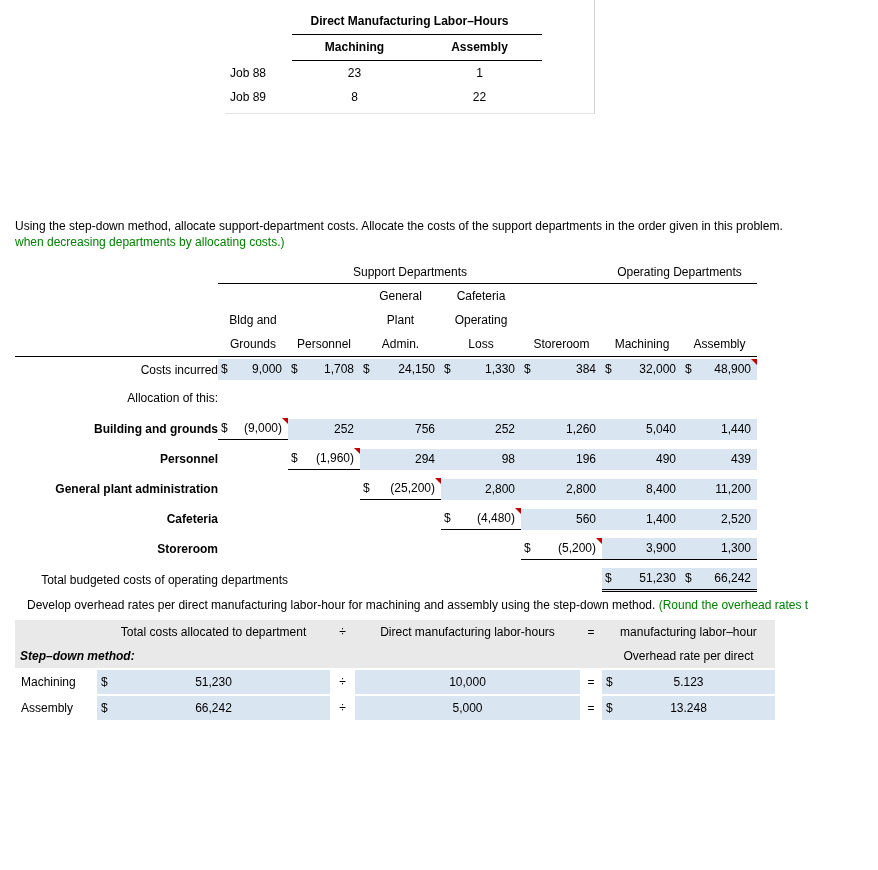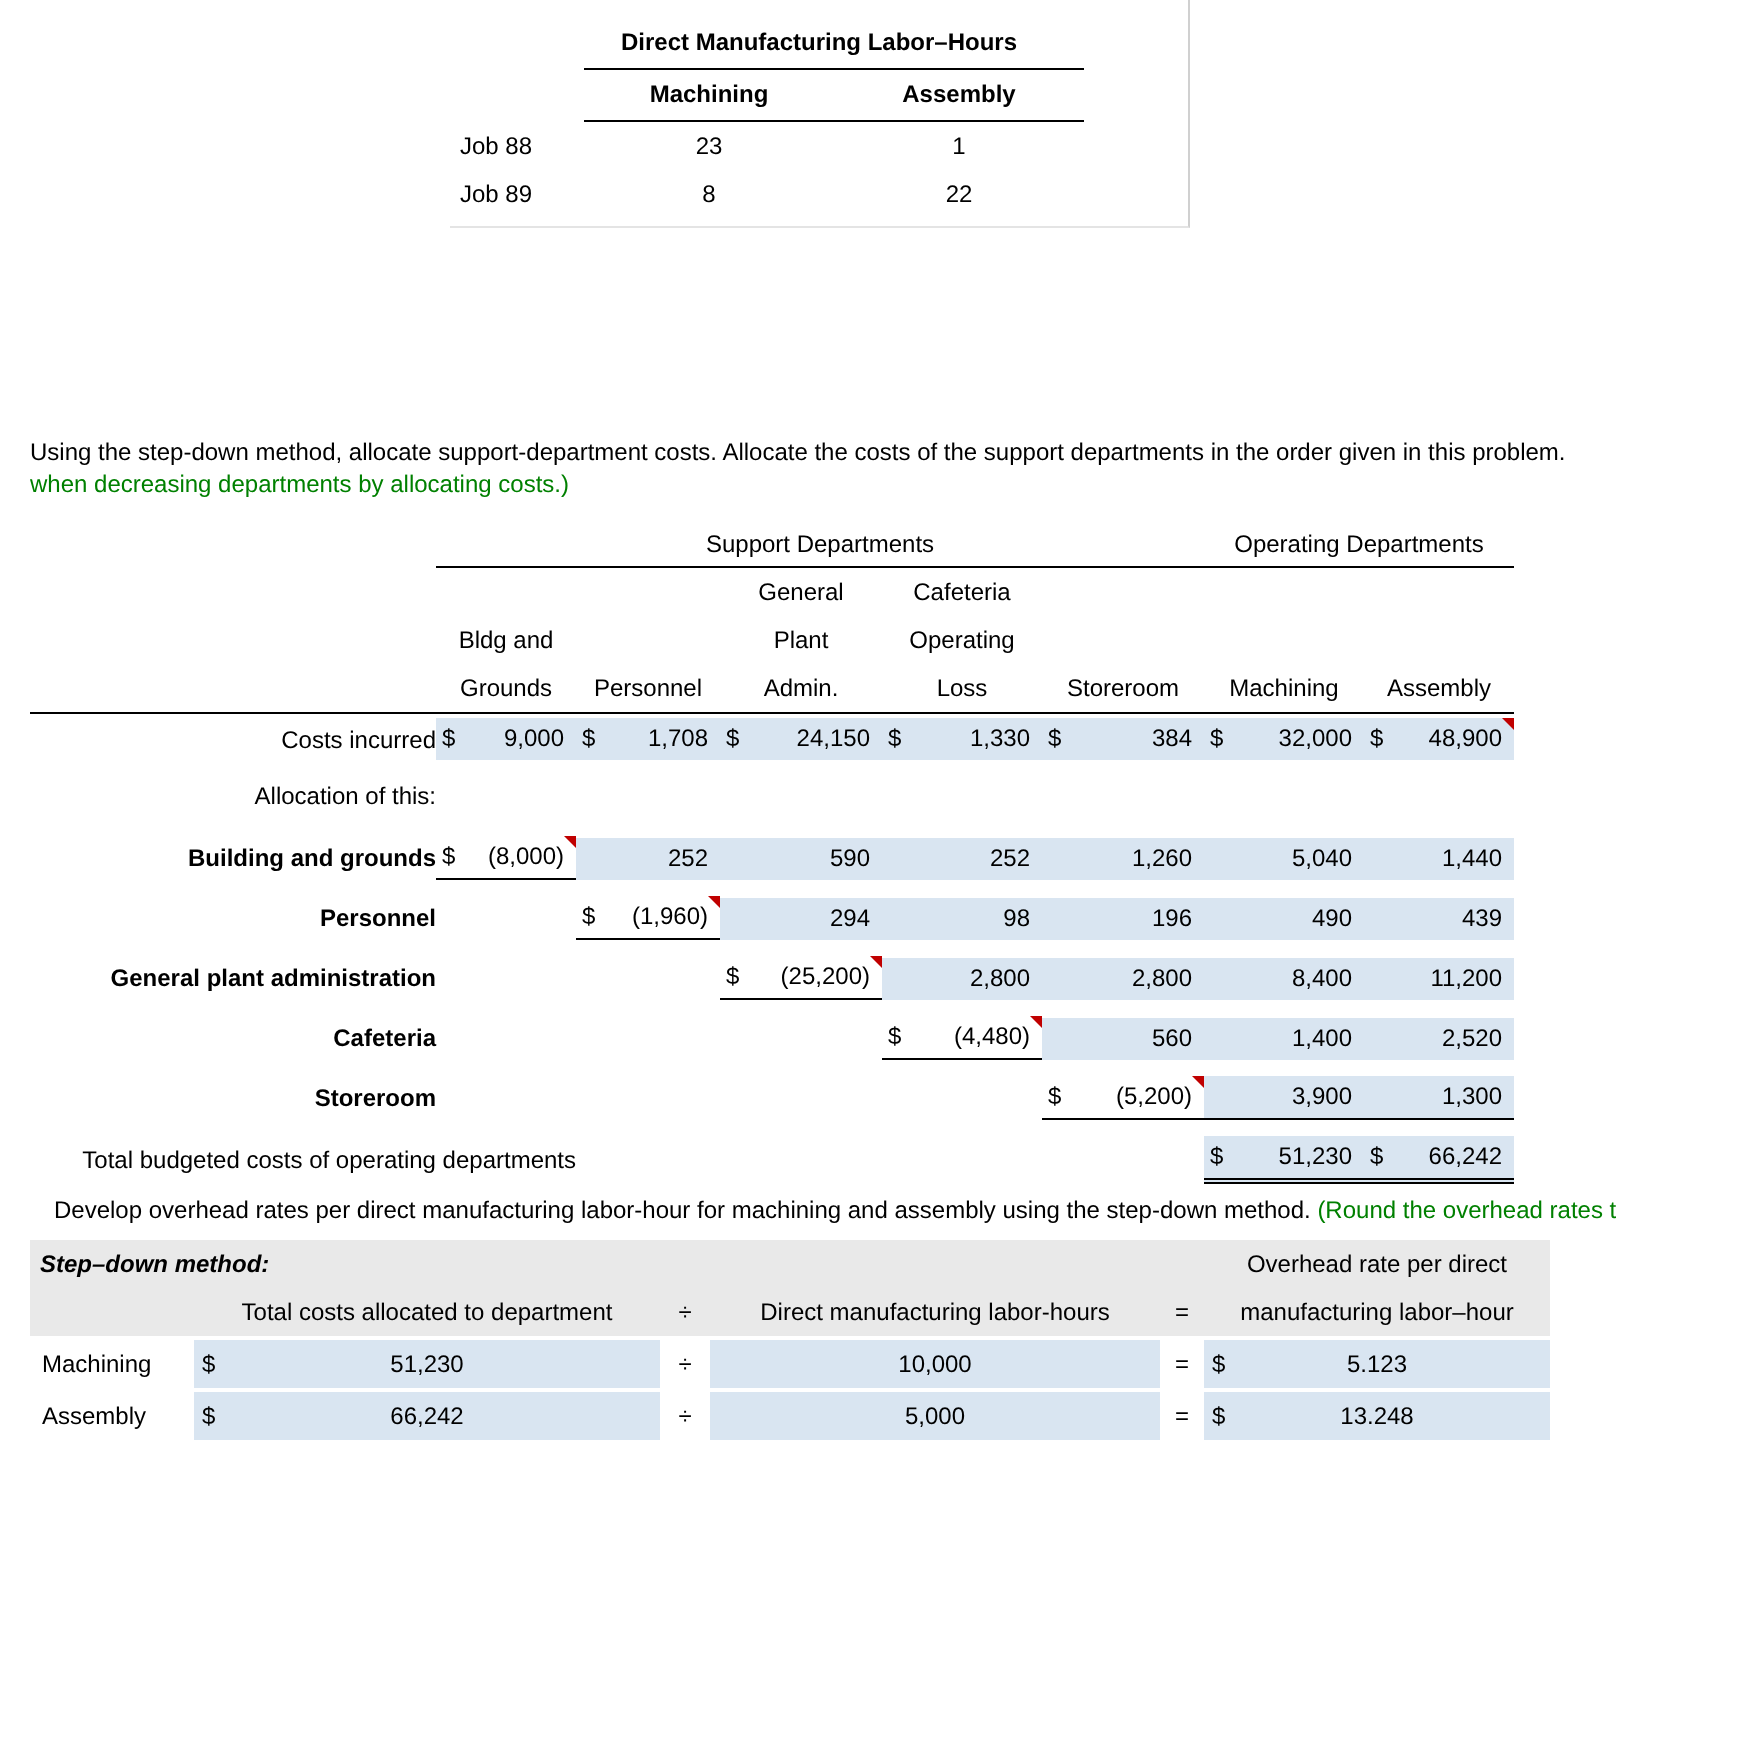--- a/index.html
+++ b/index.html
@@ -197,31 +197,31 @@
           <td class="num"></td>
           <td class="num"></td>
           <td class="num"></td>
           <td class="num"></td>
         </tr>
         <tr>
           <td class="lab ind">Building and grounds</td>
           <td class="num">
             <div class="cellbox ul tri">
               <span class="cur">$</span>
-              <span class="val">(8,000)</span>
+              <span class="val">(9,000)</span>
             </div>
           </td>
           <td class="num">
             <div class="cellbox blue">
               <span class="val">252</span>
             </div>
           </td>
           <td class="num">
             <div class="cellbox blue">
-              <span class="val">590</span>
+              <span class="val">756</span>
             </div>
           </td>
           <td class="num">
             <div class="cellbox blue">
               <span class="val">252</span>
             </div>
           </td>
           <td class="num">
             <div class="cellbox blue">
               <span class="val">1,260</span>
@@ -384,30 +384,30 @@
     <colgroup>
       <col style="width:82px">
         <col style="width:233px">
         <col style="width:25px">
       <col style="width:225px">
         <col style="width:22px">
         <col style="width:173px">
     </colgroup>
     <tbody>
       <tr class="gray">
-        <td class="steplbl" colspan="5">Step–down method:</td>
-        <td class="ctr">Overhead rate per direct</td>
-      </tr>
-      <tr class="gray">
         <td></td>
         <td class="ctr">Total costs allocated to department</td>
         <td class="ctr">÷</td>
         <td class="ctr">Direct manufacturing labor-hours</td>
         <td class="ctr">=</td>
         <td class="ctr">manufacturing labor–hour</td>
+      </tr>
+      <tr class="gray">
+        <td class="steplbl" colspan="5">Step–down method:</td>
+        <td class="ctr">Overhead rate per direct</td>
       </tr>
       <tr class="drow">
         <td class="rlab">Machining</td>
         <td class="bluecell">
           <span class="cur2">$</span><span>51,230</span>
         </td>
         <td class="ctr">÷</td>
         <td class="bluecell">10,000</td>
         <td class="ctr">=</td>
         <td class="bluecell">

